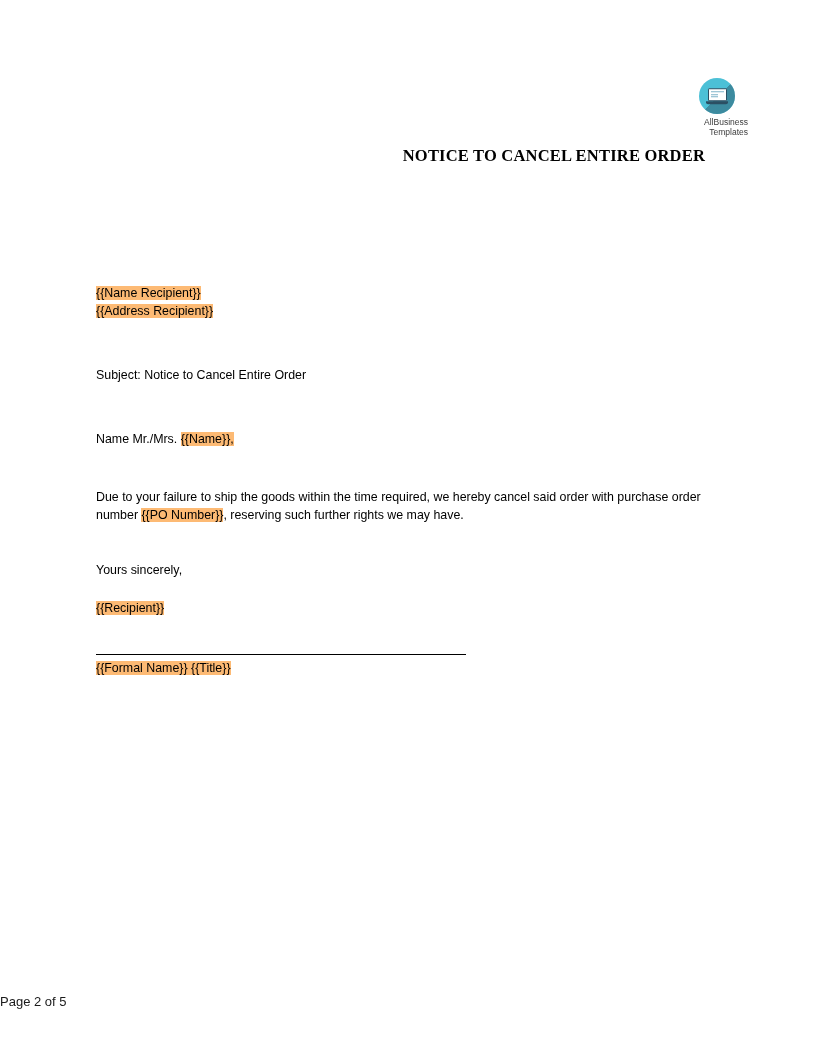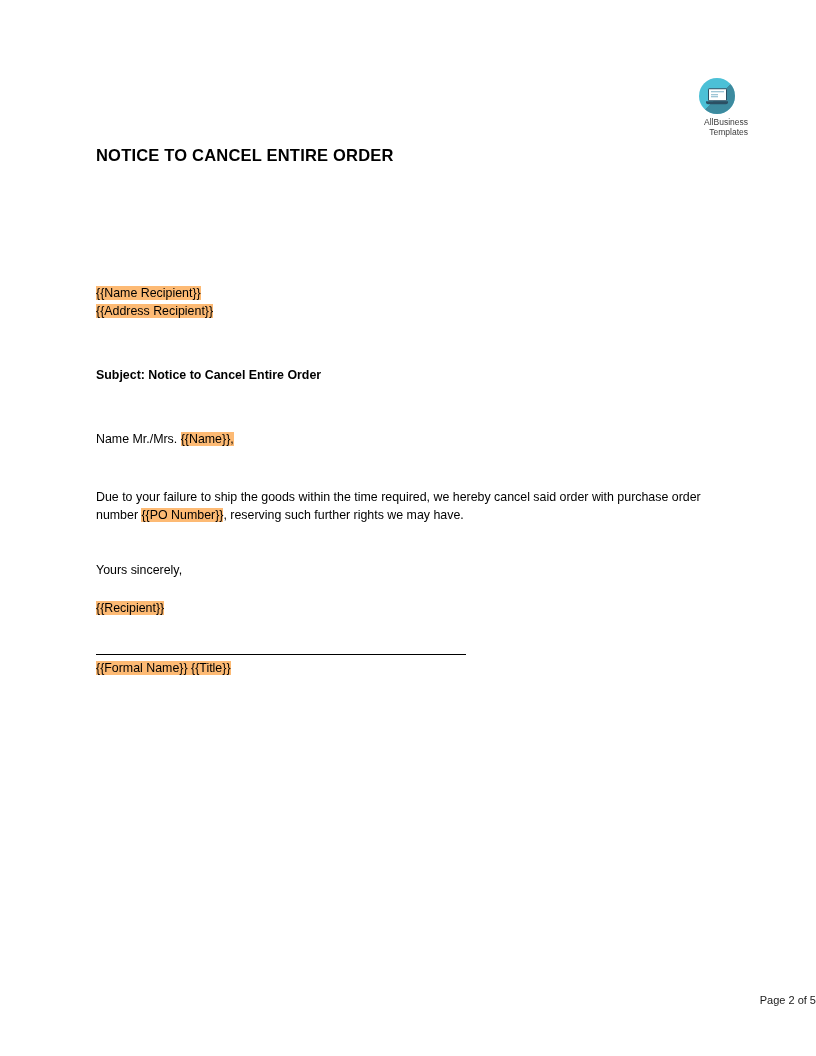--- a/index.html
+++ b/index.html
@@ -80,69 +80,70 @@
     margin-top: 3px;
     font-size: 8.5px;
     line-height: 10px;
     color: #3b3b3b;
     font-family: "Liberation Sans", sans-serif;
   }
 
   
   .doc-title {
     position: absolute;
-    left: 96px;
+    left: 85px;
     top: 146px;
     width: 620px;
-    text-align: left;
+    text-align: right;
     font-size: 16.5px;
     font-weight: bold;
     letter-spacing: .2px;
     color: #000000;
+    font-family: Liberation Serif, serif;
   }
 
   .content {
     position: absolute;
     left: 96px;
     top: 242px;
     width: 620px;
     font-size: 12.4px;
     line-height: 18px;
   }
 
   .blk { margin: 0; }
   .sp-date    { height: 42px; }
   .sp-to      { height: 46px; }
   .sp-subject { height: 46px; }
   .sp-dear    { height: 40px; }
   .sp-body    { height: 37px; }
   .sp-yours   { height: 20px; }
   .sp-sign    { height: 37px; }
 
-  .subject { font-weight: bold; }
+  .subject { font-weight: normal; }
 
   .hl {
     background: #fdba74;
     color: #000000;
   }
 
   .sig-rule {
     width: 370px;
     height: 0;
     border-top: 1.2px solid #000000;
     margin: 0 0 4px 0;
   }
 
   .footer {
     position: absolute;
     left: 0;
     top: 994px;
     width: 816px;
-    text-align: right;
-    font-size: 11px;
+    text-align: left;
+    font-size: 13px;
     color: #1a1a1a;
   }
 </style>
 </head>
 <body>
 
 <div class="page">
 
   <div class="logo-block">
     <div class="logo-mark">

